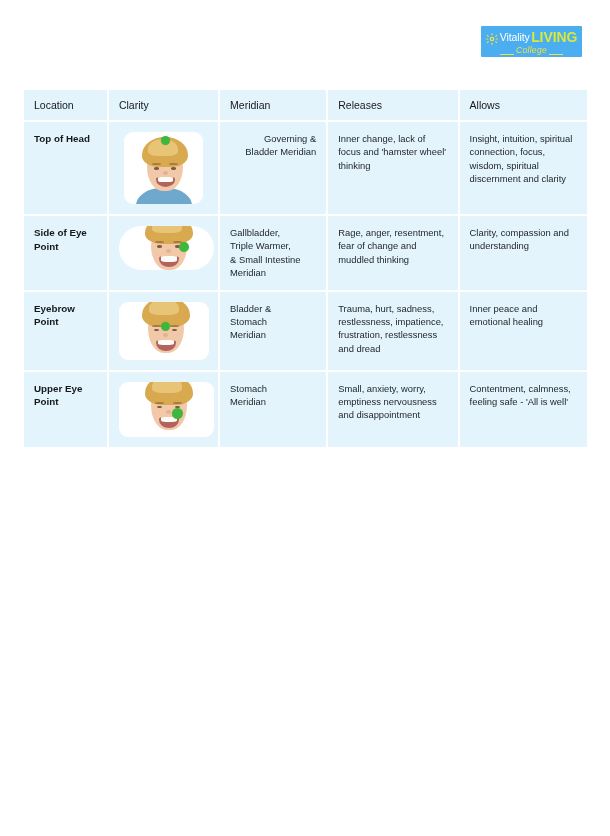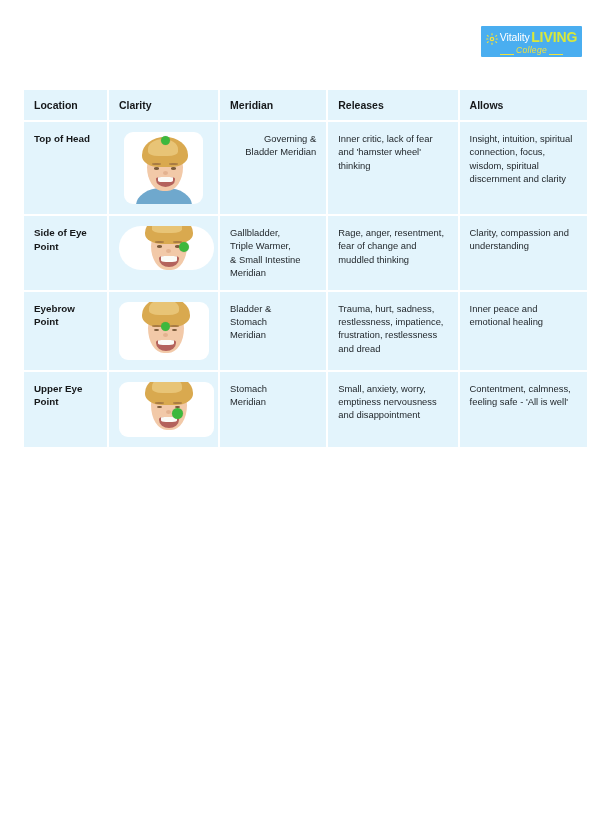--- a/index.html
+++ b/index.html
@@ -119,21 +119,21 @@
   }
   .meridian-table th,
   .meridian-table td {
     background: #e3f4fc;
     vertical-align: top;
     padding: 10px 10px 10px 10px;
     text-align: left;
   }
   .meridian-table th {
     font-size: 10.5px;
-    font-weight: 700;
+    font-weight: 400;
     color: #16181a;
     height: 30px;
     vertical-align: middle;
     padding-top: 0;
     padding-bottom: 0;
   }
   thead tr th { height: 48px; }
 
   .col-location  { width: 82px; }
   .col-picture   { width: 108px; }
@@ -293,21 +293,21 @@
           <div class="photo-eye" style="left:47px;top:35px;width:5px;height:2.5px;"></div>
           <div class="photo-nose" style="left:39px;top:39px;width:5px;height:4px;"></div>
           <div class="photo-mouth" style="left:32px;top:45px;width:19px;height:10px;">
             <div class="photo-teeth"></div>
           </div>
           <div class="green-dot" style="left:37px;top:4px;width:9px;height:9px;"></div>
         </div>
       </td>
       <td class="cell-text" style="white-space:pre-line;text-align:right;">Governing &amp;
 Bladder Meridian</td>
-      <td class="cell-text">Inner critic, lack of fear and 'hamster wheel' thinking</td>
+      <td class="cell-text">Inner change, lack of focus and 'hamster wheel' thinking</td>
       <td class="cell-text">Insight, intuition, spiritual connection, focus, wisdom, spiritual discernment and clarity</td>
     </tr>
 
     <tr>
       <td class="cell-location">Side of Eye Point</td>
       <td class="cell-picture">
         <div class="photo" style="width:95px;height:44px;border-radius:22px;">
           <div class="photo-face" style="left:32px;top:0px;width:36px;height:44px;"></div>
           <div class="photo-hair" style="left:26px;top:-10px;width:48px;height:28px;"></div>
           <div class="photo-hair-hi" style="left:33px;top:-8px;width:30px;height:15px;"></div>

